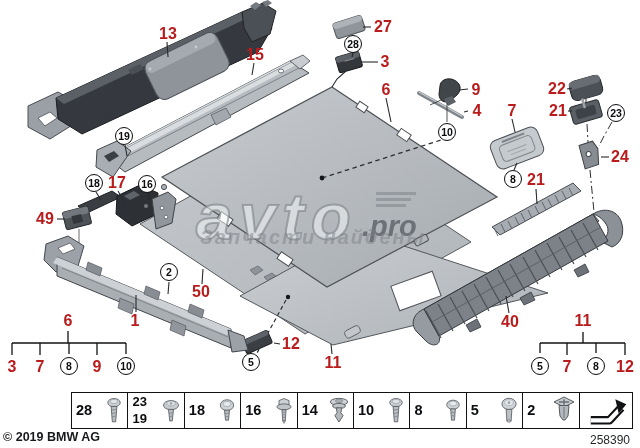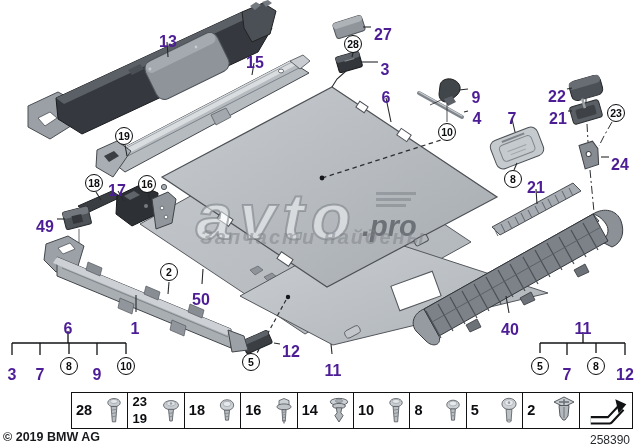--- a/index.html
+++ b/index.html
@@ -8,22 +8,22 @@
   .stage svg.art{position:absolute;left:0;top:0;z-index:1;}
   .wm{position:absolute;left:196px;top:184px;width:240px;height:84px;z-index:2;pointer-events:none;}
   .wm-brand{position:absolute;left:0;top:0;font-size:65px;line-height:1;font-weight:bold;font-style:italic;
             letter-spacing:7px;color:rgba(244,246,248,0.55);-webkit-text-stroke:2px rgba(122,128,134,0.6);}
   .wm-tld{position:absolute;left:166px;top:26px;font-size:29px;font-weight:bold;font-style:italic;
           color:rgba(88,94,100,0.78);}
   .wm-lines{position:absolute;left:180px;top:8px;}
   .wm-lines div{height:3px;background:rgba(120,126,132,0.5);margin-bottom:3px;}
   .wm-tag{position:absolute;left:4px;top:42px;font-size:20px;font-weight:bold;font-style:italic;
           letter-spacing:2px;color:rgba(125,130,136,0.5);white-space:nowrap;}
-  .lbl{position:absolute;z-index:3;font-size:16px;font-weight:bold;color:#4c1d95;
-       transform:translate(-50%,-50%);white-space:nowrap;margin-top:8px;}
+  .lbl{position:absolute;z-index:3;font-size:16px;font-weight:bold;color:#b91c1c;
+       transform:translate(-50%,-50%);white-space:nowrap;}
   .circ{position:absolute;z-index:3;width:18px;height:18px;border:1.7px solid #0b0d0f;border-radius:50%;
         background:#fff;font-size:10.5px;font-weight:bold;color:#0b0d0f;display:flex;align-items:center;
         justify-content:center;transform:translate(-50%,-50%);box-sizing:border-box;}
   .ftable{position:absolute;left:71px;top:392px;width:562px;height:37px;z-index:3;display:flex;
           border:1.4px solid #101214;box-sizing:border-box;background:#fff;}
   .fcell{flex:1;border-right:1.4px solid #101214;display:flex;align-items:center;
          padding:1px 1px 1px 4px;box-sizing:border-box;position:relative;}
   .fcell:last-child{border-right:none;justify-content:center;padding:1px;}
   .fnum{font-size:14.5px;font-weight:bold;color:#0b0d0f;line-height:1;}
   .fnum2{display:flex;flex-direction:column;font-size:13px;font-weight:bold;color:#0b0d0f;line-height:1.25;}

